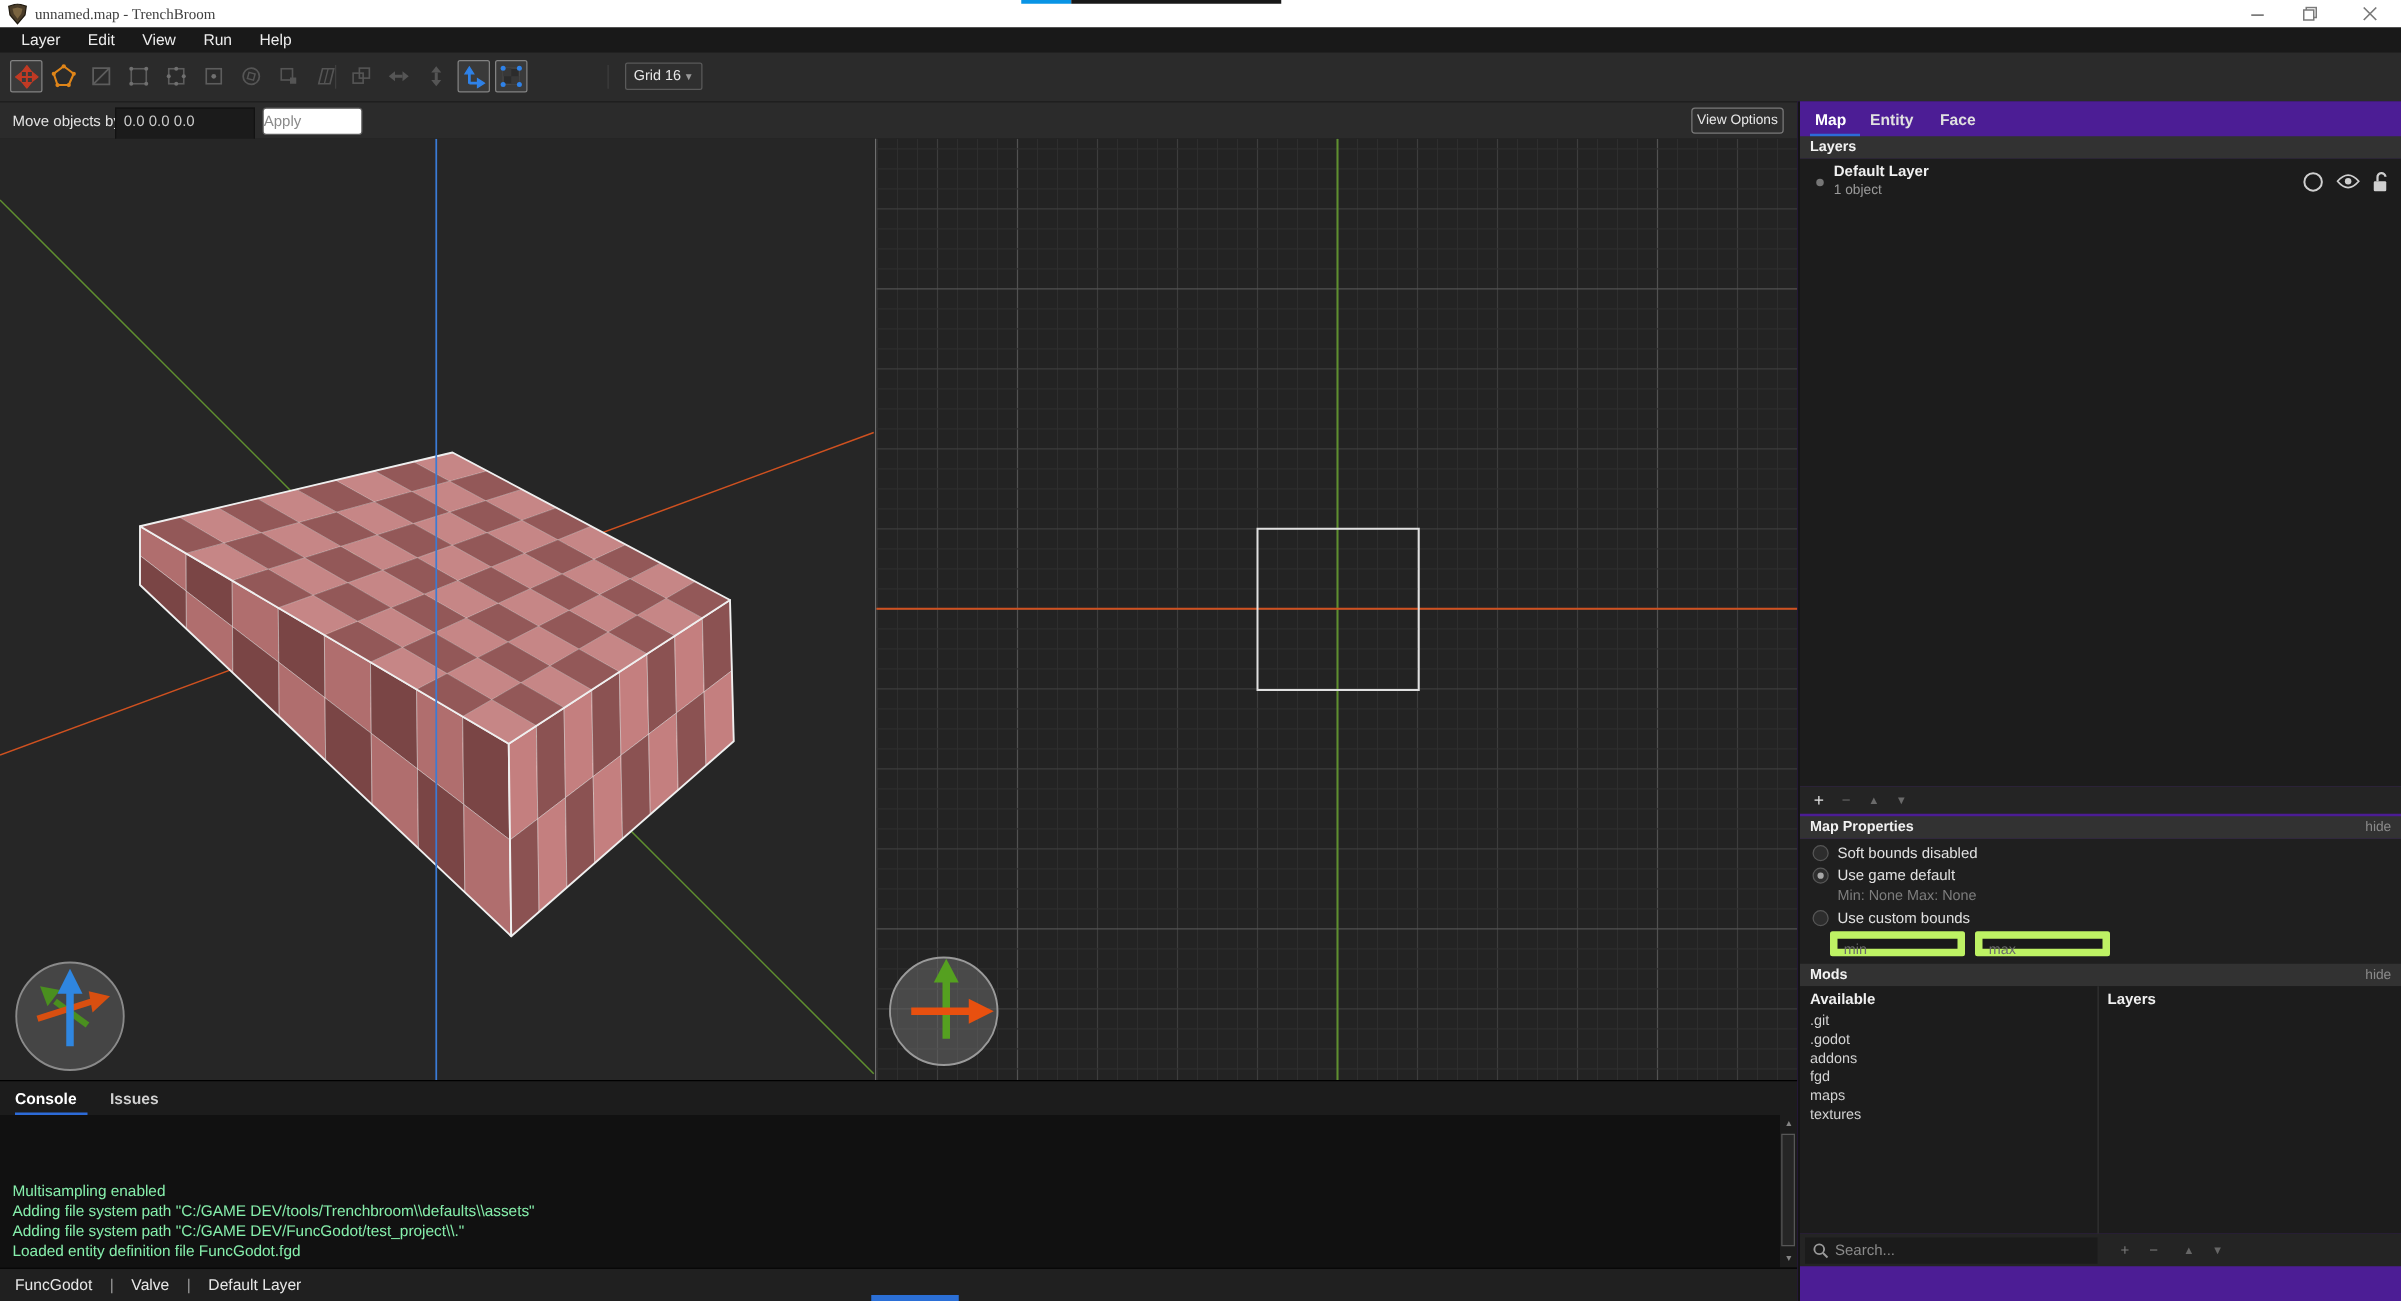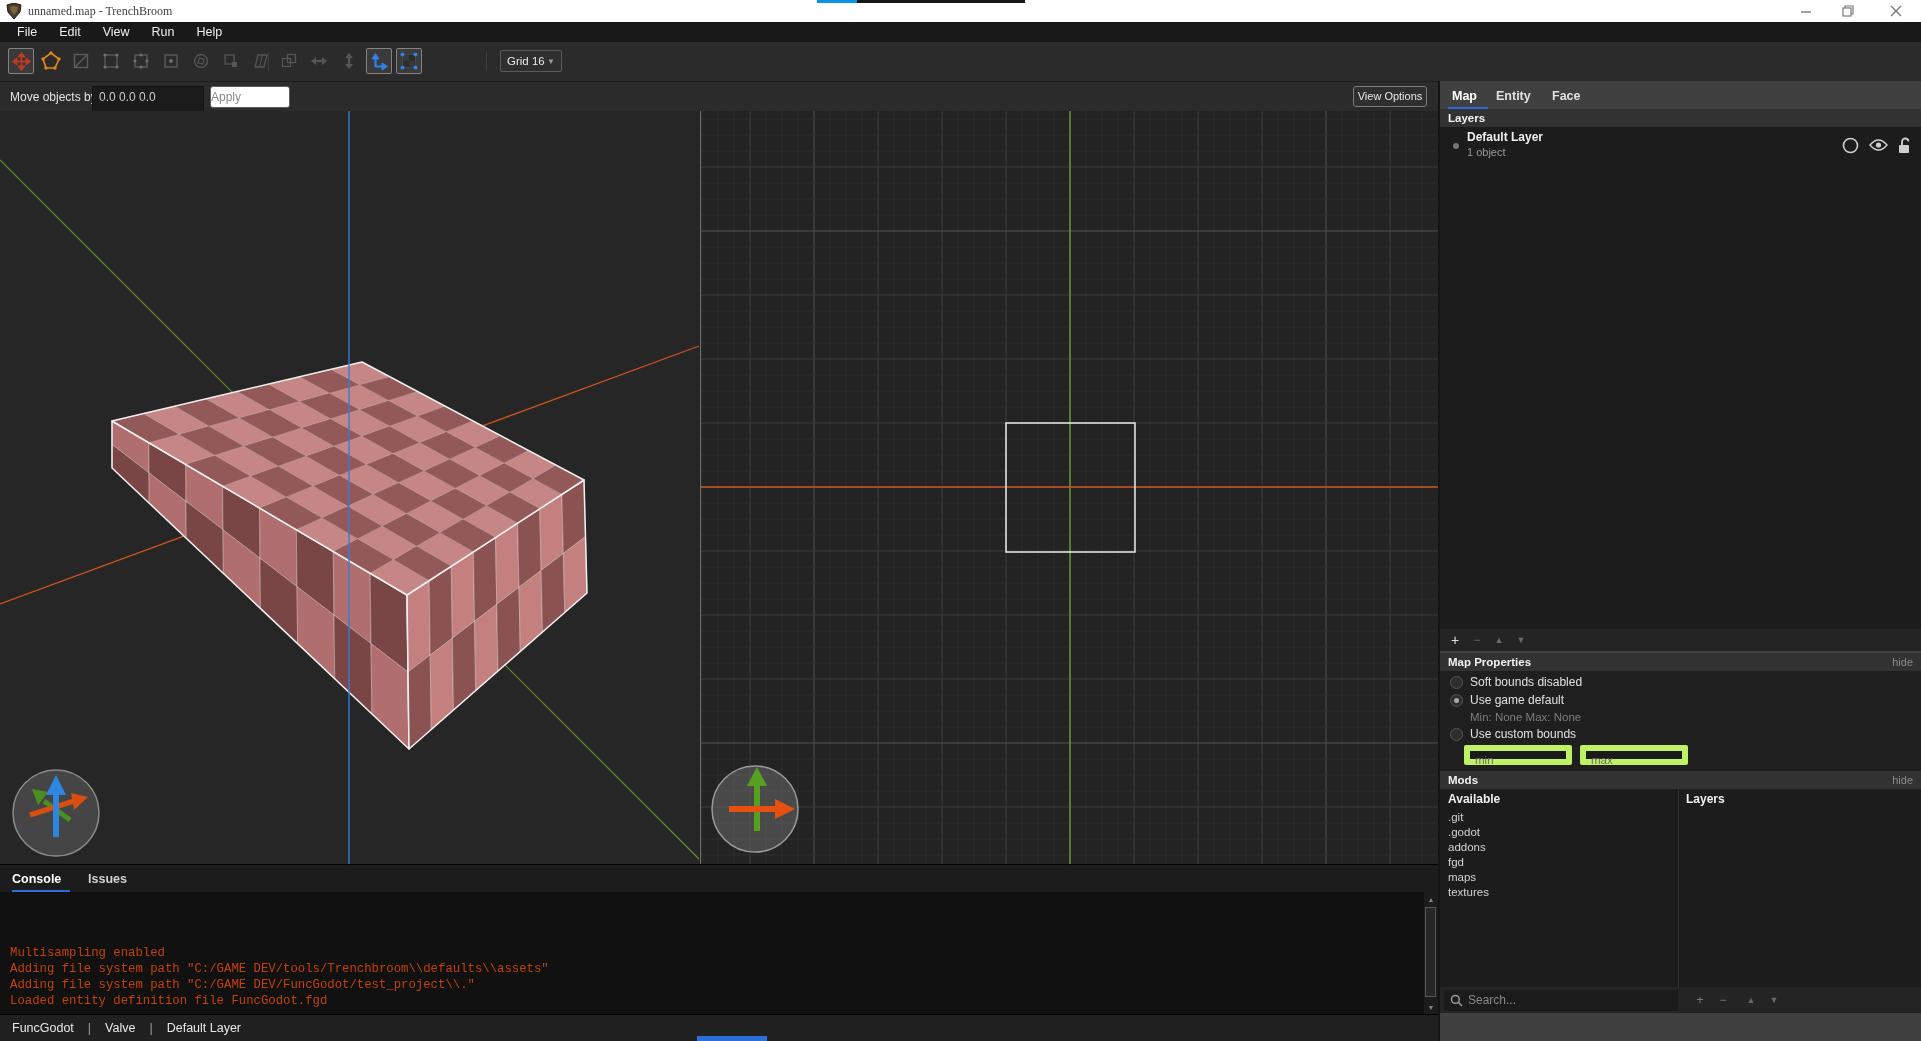--- a/index.html
+++ b/index.html
@@ -38,32 +38,32 @@
   #viewport2d{left:700px;top:111px;width:738px;height:753px;background:#232323;border-left:1px solid #6e6e6e;box-sizing:border-box;}
   #viewport3d svg,#viewport2d svg{position:absolute;left:0;top:0;}
   .gizmo{position:absolute;width:96px;height:96px;}
 
   
   #console-tabbar{left:0;top:864px;width:1438px;height:28px;background:#1c1c1c;border-top:1px solid #000;box-sizing:border-box;}
   .ctab{top:4px;height:20px;line-height:20px;font-size:12.5px;font-weight:600;color:#d0d0d0;}
   .ctab.active{color:#ffffff;}
   .tab-underline{height:3px;background:#2d6bd8;}
   #console-body{left:0;top:892px;width:1438px;height:122px;background:#111111;overflow:hidden;}
-  #console-lines{position:absolute;left:10px;top:4px;font-family:Liberation Mono, monospace;font-size:12.3px;line-height:16.2px;color:#c2410c;white-space:pre;}
+  #console-lines{position:absolute;left:10px;top:4px;font-family:Liberation Sans, sans-serif;font-size:12.3px;line-height:16.2px;color:#86efac;white-space:pre;}
   #console-scrollbar{left:1424px;top:892px;width:14px;height:122px;background:#1c1c1c;}
   .sb-btn{left:1px;width:12px;height:12px;display:flex;align-items:center;justify-content:center;color:#858585;font-size:7px;}
   #sb-thumb{left:1px;top:15px;width:11px;height:90px;background:#262626;border:1px solid #575757;box-sizing:border-box;}
 
   
   #statusbar{left:0;top:1014px;width:1438px;height:27px;background:#202020;border-top:1px solid #000;box-sizing:border-box;display:flex;align-items:center;padding-left:12px;}
   .status-item{color:#e8e8e8;font-size:12.5px;}
   .status-sep{color:#9a9a9a;font-size:12.5px;margin:0 14px;}
 
   
-  #panel{left:1438px;top:81px;width:483px;height:960px;background:#404040;border-left:2px solid #141414;box-sizing:border-box;}
+  #panel{left:1438px;top:81px;width:483px;height:960px;background:#4c1d95;border-left:2px solid #141414;box-sizing:border-box;}
   .ptab{top:5px;height:20px;line-height:20px;font-size:12.5px;font-weight:600;color:#e0e0e0;}
   .ptab.active{color:#ffffff;}
   .sec-header{left:0;width:481px;height:18px;background:#323232;line-height:18px;}
   .sec-title{position:absolute;left:8px;font-size:11.5px;font-weight:700;color:#f2f2f2;}
   .sec-hide{position:absolute;right:8px;font-size:11px;color:#8a8a8a;}
   #layers-list{left:0;top:46px;width:481px;height:502px;background:#1c1c1c;}
   #layer-row{left:0;top:0;width:481px;height:38px;background:#1c1c1c;}
   .layer-dot{left:13px;top:16px;width:6px;height:6px;border-radius:50%;background:#767676;}
   #layer-name{left:27px;top:3px;font-size:12px;font-weight:700;color:#f0f0f0;}
   #layer-count{left:27px;top:19px;font-size:11px;color:#9a9a9a;}
@@ -114,21 +114,21 @@
     </div>
     <div class="abs winbtn" style="left:1879px">
       <svg width="12" height="12" viewBox="0 0 12 12">
           <path d="M1 1 L11 11 M11 1 L1 11" stroke="#7a7a7a" stroke-width="1.4"></path>
         </svg>
     </div>
   </div>
 
   <div id="menubar" class="abs">
 
-  <div class="menu-item">File</div>
+  <div class="menu-item">Layer</div>
       <div class="menu-item">Edit</div>
       <div class="menu-item">View</div>
       <div class="menu-item">Run</div>
       <div class="menu-item">Help</div>
     </div>
 
   <div id="toolbar" class="abs">
     <div class="abs tool active" style="left:8px">
       <svg width="19" height="19" viewBox="0 0 19 19">
         <g fill="#c23a24" stroke="#c23a24">

